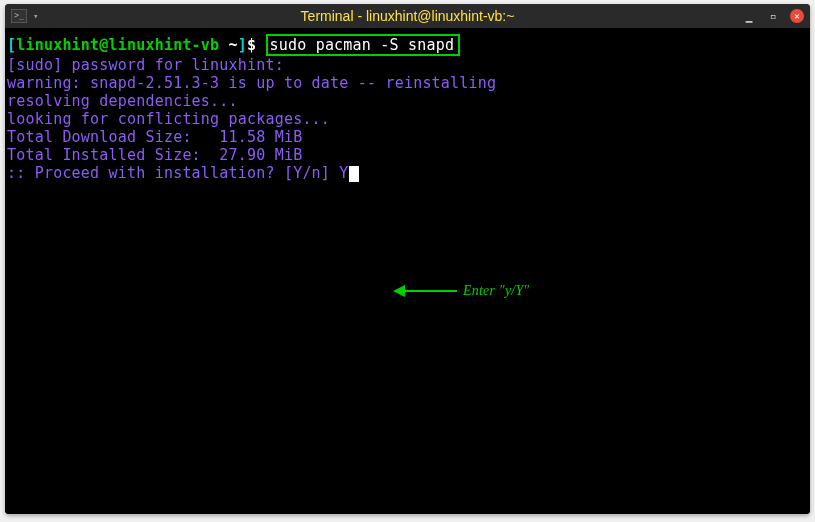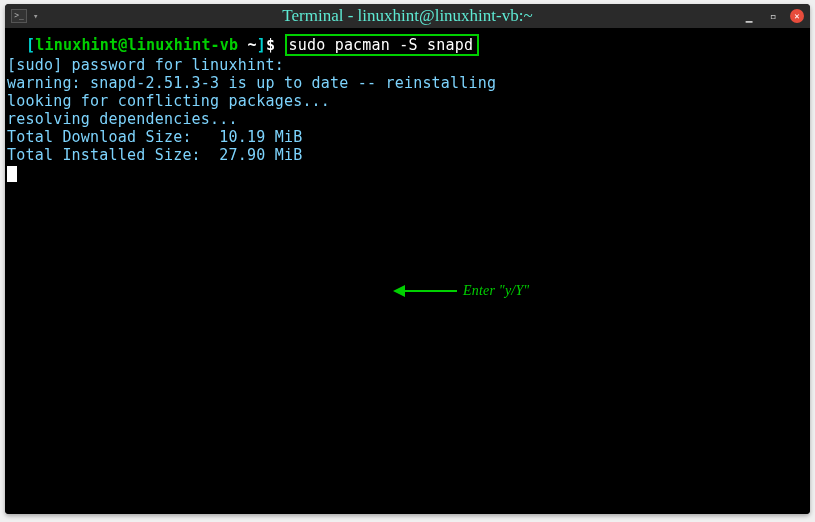--- a/index.html
+++ b/index.html
@@ -41,23 +41,23 @@
     }
     .titlebar-icon-inner {
       color: #aaa;
       font-size: 8px;
       line-height: 1;
     }
     .titlebar-title {
       position: absolute;
       left: 50%;
       transform: translateX(-50%);
-      color: #5eead4;
-      font-size: 17px;
-      font-family: Liberation Serif, serif;
+      color: #fde047;
+      font-size: 14px;
+      font-family: Liberation Sans, sans-serif;
     }
     .titlebar-controls {
       margin-left: auto;
       display: flex;
       gap: 10px;
       align-items: center;
     }
     .titlebar-btn {
       width: 14px;
       height: 14px;
@@ -82,34 +82,34 @@
       padding: 6px 2px;
       background: #000;
       height: calc(100% - 24px);
       font-size: 15px;
       line-height: 18px;
       letter-spacing: 0.2px;
       color: #fff;
       font-family: 'Menlo', 'Consolas', monospace;
       position: relative;
     }
-    .prompt-line { white-space: pre; margin-left: 19px; }
+    .prompt-line { white-space: pre; }
     .prompt-open { color: #00d0d0; font-weight: bold; }
     .prompt-user { color: #00d000; font-weight: bold; }
     .prompt-host { color: #00d000; font-weight: bold; }
     .prompt-path { color: #fff; font-weight: bold; }
     .prompt-close { color: #00d0d0; font-weight: bold; }
     .prompt-dollar { color: #fff; font-weight: bold; }
     .command-box {
       border: 2px solid #00d000;
       padding: 0 4px 0 2px;
       display: inline-block;
     }
     .command-text { color: #fff; }
-    .output { color: #7dd3fc; white-space: pre; }
+    .output { color: #8b5cf6; white-space: pre; }
     .cursor-block {
       display: inline-block;
       width: 10px;
       height: 16px;
       background: #fff;
       vertical-align: text-bottom;
     }
     .annotation {
       position: absolute;
       left: 388px;
@@ -150,28 +150,28 @@
     <div class="titlebar-controls">
       <div class="titlebar-btn">▁</div>
       <div class="titlebar-btn">▫</div>
       <div class="titlebar-btn close-btn">✕</div>
     </div>
   </div>
   <div class="terminal-body">
     <div class="prompt-line"><span class="prompt-open">[</span><span class="prompt-user">linuxhint</span><span class="prompt-user">@</span><span class="prompt-host">linuxhint-vb</span><span class="prompt-path"> ~</span><span class="prompt-close">]</span><span class="prompt-dollar">$ </span><span class="command-box"><span class="command-text">sudo pacman -S snapd</span></span></div>
     <div class="output">[sudo] password for linuxhint:</div>
     <div class="output">warning: snapd-2.51.3-3 is up to date -- reinstalling</div>
+    <div class="output">resolving dependencies...</div>
     <div class="output">looking for conflicting packages...</div>
-    <div class="output">resolving dependencies...</div>
     <div class="output"></div>
     <div class="output"></div>
-    <div class="output">Total Download Size:   10.19 MiB</div>
+    <div class="output">Total Download Size:   11.58 MiB</div>
     <div class="output">Total Installed Size:  27.90 MiB</div>
     <div class="output"></div>
-    <div class="output"><span class="cursor-block"></span></div>
+    <div class="output"><span>:: Proceed with installation? [Y/n] Y</span><span class="cursor-block"></span></div>
 
     <div class="annotation">
       <div class="arrow-head"></div>
       <div class="arrow-line"></div>
       <span class="annotation-text">Enter "y/Y"</span>
     </div>
   </div>
 </div>
 
 </body></html>

